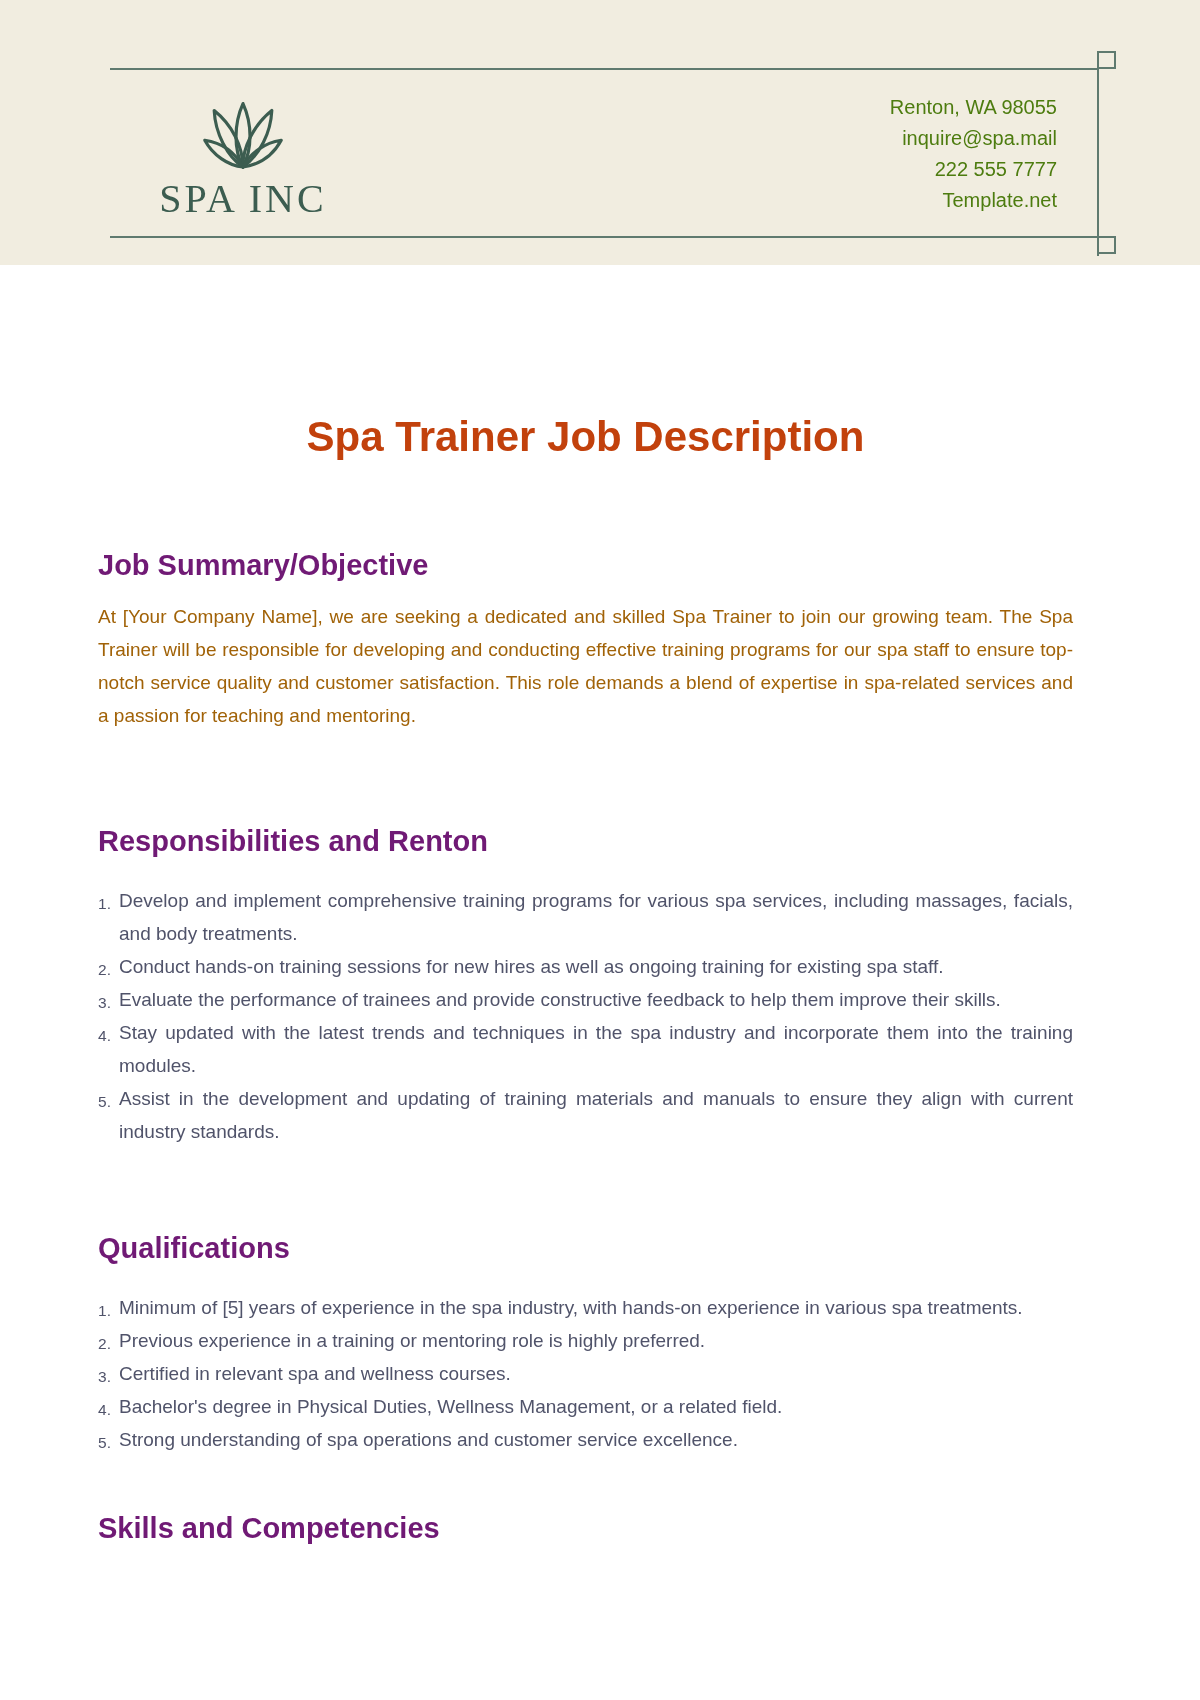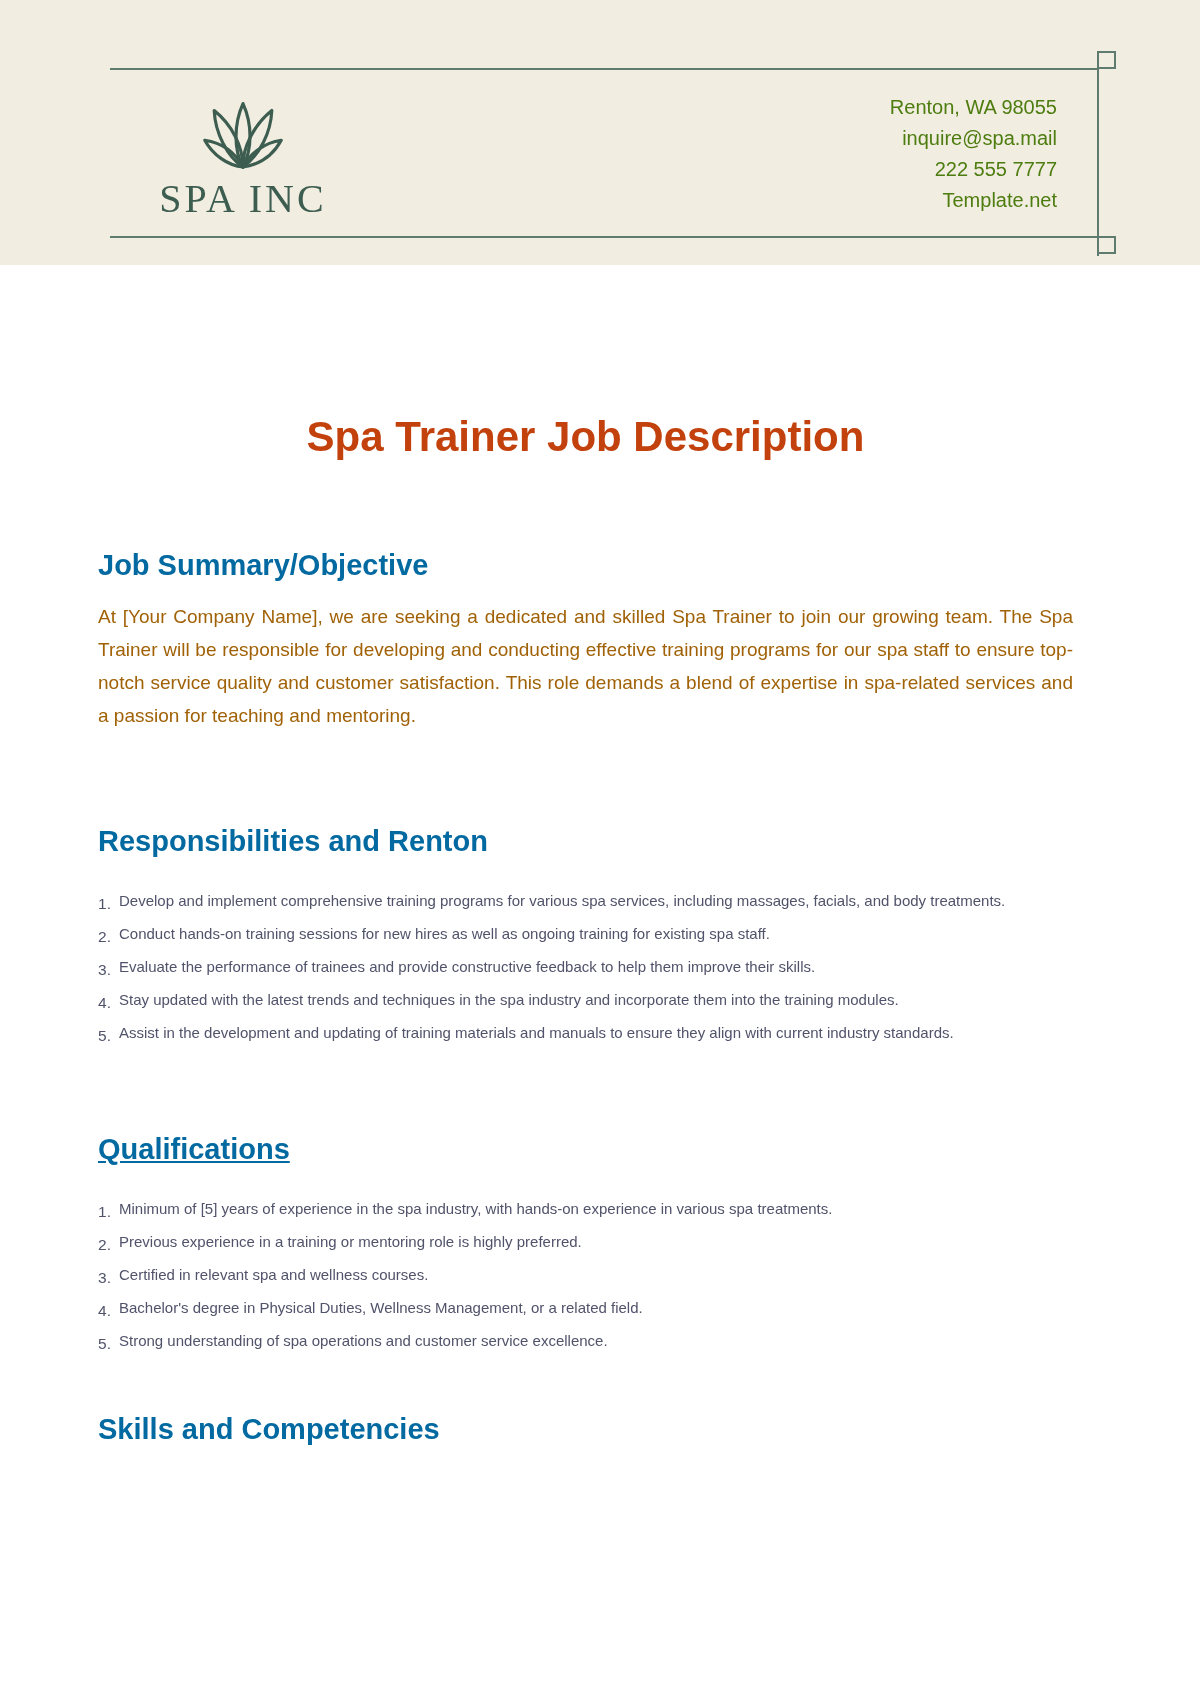--- a/index.html
+++ b/index.html
@@ -57,44 +57,44 @@
     text-align: center;
     font-size: 42px;
     line-height: 50px;
     font-weight: 700;
     color: #c2410c;
   }
   .section h2 {
     font-size: 29px;
     line-height: 38px;
     font-weight: 700;
-    color: #0369a1;
+    color: #701a75;
   }
   .section-summary h2        { margin-top: 84px; }
   .section-responsibilities h2 { margin-top: 90px; }
-  .section-qualifications h2 { margin-top: 81px; text-decoration: underline; }
+  .section-qualifications h2 { margin-top: 81px; }
   .section-skills h2         { margin-top: 53px; }
 
   .section p {
     margin-top: 16px;
     font-size: 19px;
     line-height: 33px;
     text-align: justify;
     color: #a16207;
   }
   .section ol {
     margin-top: 24px;
     list-style: none;
     counter-reset: item;
   }
   .section ol li {
     position: relative;
     counter-increment: item;
     padding-left: 21px;
-    font-size: 15px;
+    font-size: 19px;
     line-height: 33px;
     text-align: justify;
     color: #50536a;
   }
   .section ol li::before {
     content: counter(item) ".";
     position: absolute;
     left: 0;
     top: 2.5px;
     font-size: 15.5px;

